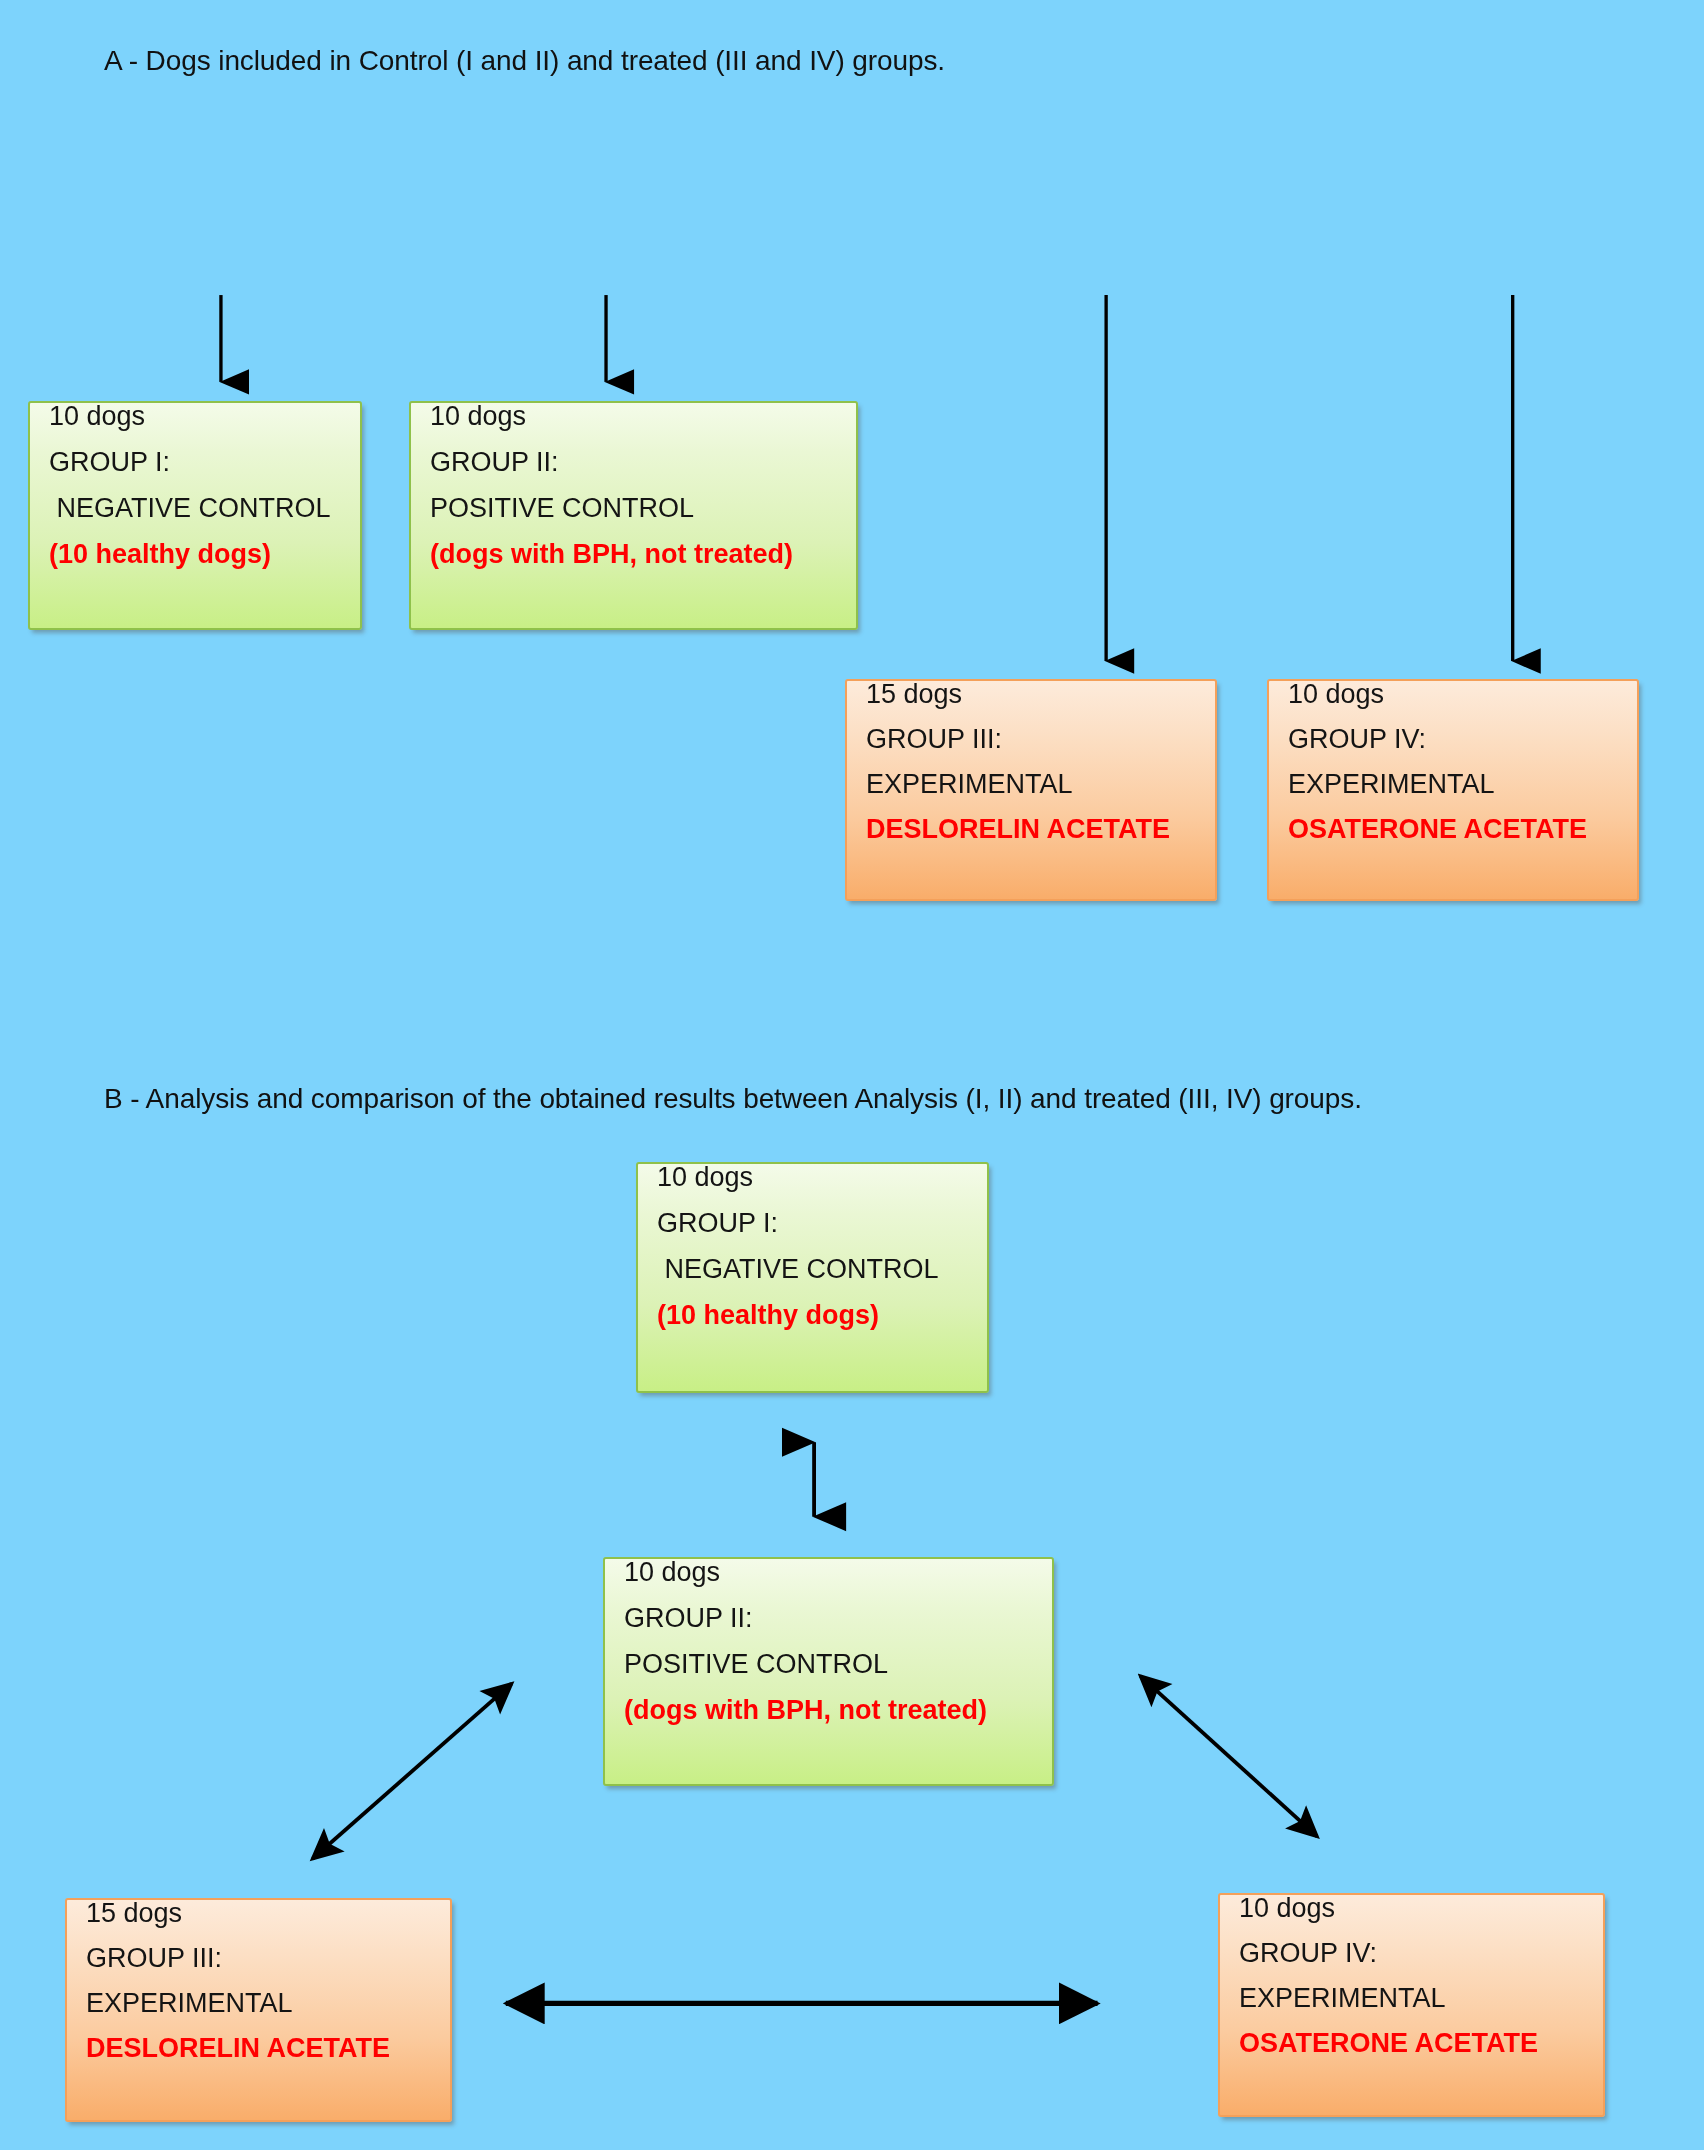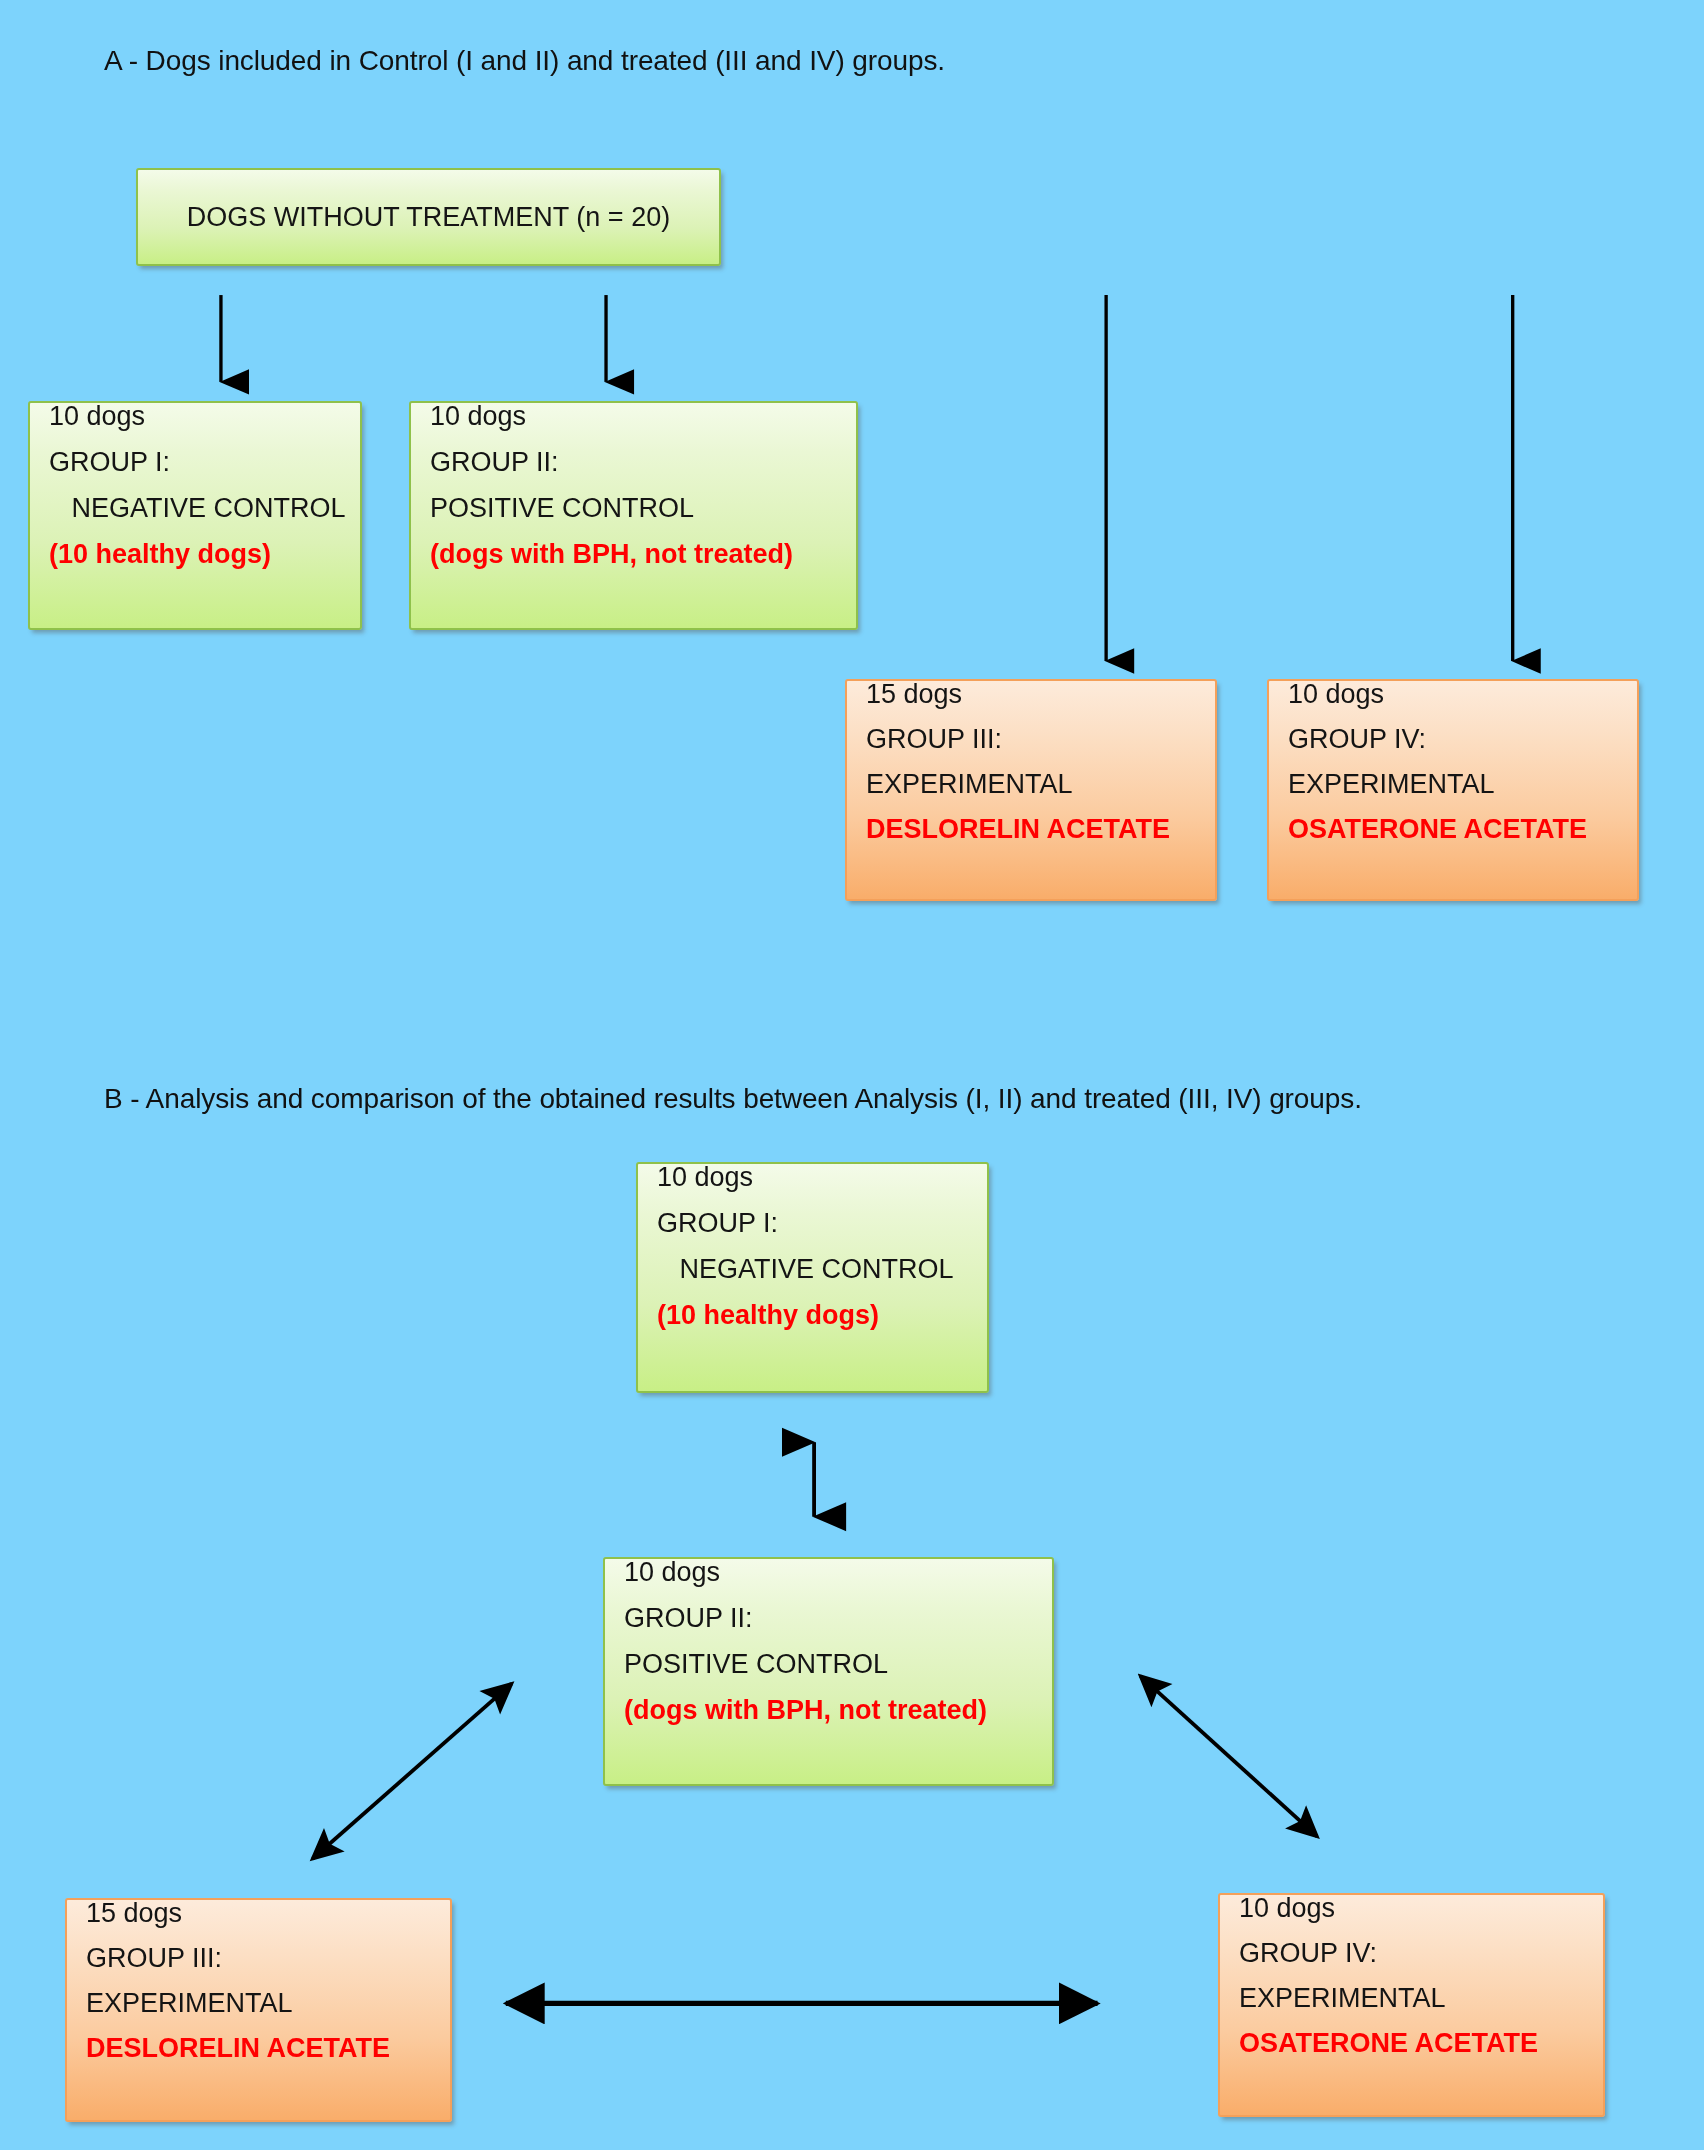--- a/index.html
+++ b/index.html
@@ -82,45 +82,39 @@
     line-height: 1.0;
     color: #141414;
     white-space: nowrap;
   }
   .group-lines .ln.hl {
     color: #ff0000;
     font-weight: bold;
   }
   .group-lines .ln.indent {
     padding-left: 7.6px;
-    margin-left: 15px;
   }
 
   
   #arrow-layer {
     position: absolute;
     left: 0;
     top: 0;
     width: 1705px;
     height: 2151px;
     pointer-events: none;
   }
 </style>
 </head>
 <body>
 
 <div id="canvas">
 
   <div class="panel-caption" style="left:104px; top:46px;">A - Dogs included in Control (I and II) and treated (III and IV) groups.</div>
 
-  <div class="box green headline" style="left:136px; top:168px; width:585px; height:98px;">
-    <div class="box-inner">
-      <span class="headline-text">DOGS WITHOUT TREATMENT (n = 20)</span>
-    </div>
-  </div>
 
 
   <div class="box green group" style="left:28px; top:401px; width:334px; height:229px;">
     <div class="box-inner">
       <div class="group-lines">
         <span class="ln">10 dogs</span>
         <span class="ln" style="margin-top:19px;">GROUP I:</span>
         <span class="ln indent" style="margin-top:19px;">NEGATIVE CONTROL</span>
         <span class="ln hl" style="margin-top:19px;">(10 healthy dogs)</span>
       </div>

